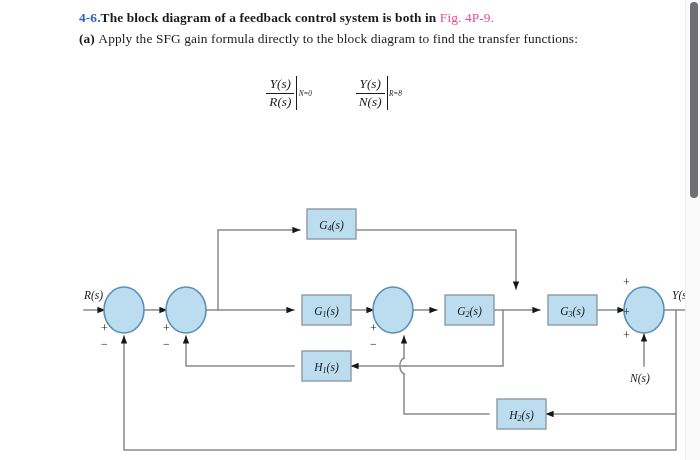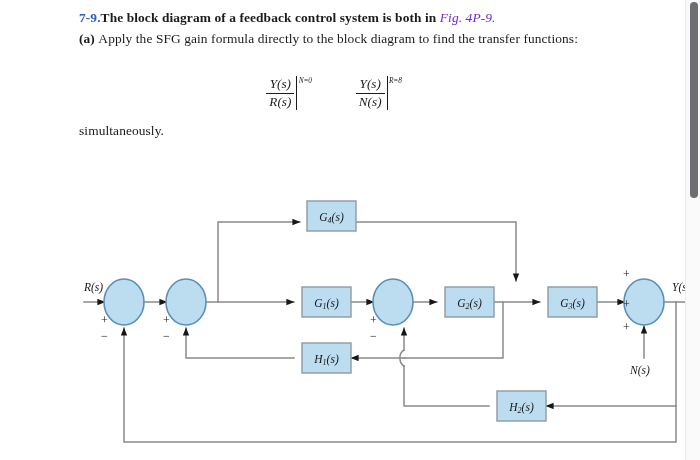--- a/index.html
+++ b/index.html
@@ -8,56 +8,56 @@
     font-family:"Liberation Serif", serif;
     color:#1b1b1b;
   }
   #page{position:relative;width:700px;height:460px;}
 
   
   .text-block{position:absolute;left:79px;top:8px;width:510px;}
   .line{font-size:13.4px;line-height:19.2px;letter-spacing:.1px;}
   .b{font-weight:bold;}
   .blue{color:#2e5fbb;font-weight:bold;}
-  .blue-plain{color:#6d28d9;font-style:italic;}
+  .blue-plain{color:#ec4899;}
   i{font-style:italic;}
   .sub{font-size:.68em;vertical-align:-0.32em;font-style:normal;}
 
   
   .formula-row{position:absolute;left:79px;top:76px;width:510px;
       display:flex;justify-content:center;gap:44px;}
   .frac{display:inline-flex;align-items:center;}
   .frac-stack{display:inline-flex;flex-direction:column;align-items:center;
       line-height:1.12;font-size:13.2px;}
   .frac-num{padding:0 3px 1px 3px;}
   .frac-den{padding:1px 3px 0 3px;border-top:1px solid #1b1b1b;}
-  .bar-eval{display:inline-flex;align-items:flex-start;height:34px;margin-left:2px;}
+  .bar-eval{display:inline-flex;align-items:center;height:34px;margin-left:2px;}
   .vbar{display:inline-block;width:1px;height:34px;background:#1b1b1b;}
   .evalsub{font-size:7.4px;font-style:italic;padding-left:1.5px;padding-bottom:0px;
       letter-spacing:-.2px;}
 
   
-  #diagram{position:absolute;left:0;top:188px;width:700px;height:264px;}
+  #diagram{position:absolute;left:0;top:196px;width:700px;height:264px;}
   #diagram svg{display:block;}
 
   
   .sbar-track{position:absolute;right:0;top:0;width:14px;height:460px;
       background:#fafafa;border-left:1px solid #ececec;}
   .sbar-thumb{position:absolute;right:2px;top:2px;width:8px;height:196px;
       background:#6e6e73;border-radius:4px;}
 </style>
 </head>
 <body>
 
 <div id="page">
 
   <div class="text-block">
 
     <div class="line">
-      <span class="blue">7-9.</span><span class="b">The block diagram of a feedback control system is both in </span><span class="blue-plain">Fig. 4P-9.</span>
+      <span class="blue">4-6.</span><span class="b">The block diagram of a feedback control system is both in </span><span class="blue-plain">Fig. 4P-9.</span>
     </div>
 
     <div class="line" style="margin-top:2px;">
       <span class="b">(a)</span><span>&nbsp;Apply the SFG gain formula directly to the block diagram to find the transfer functions:</span>
     </div>
   </div>
 
   <div class="formula-row">
 
     <span class="frac">
@@ -78,21 +78,20 @@
       </span>
       <span class="bar-eval">
         <span class="vbar"></span>
         <span class="evalsub">R=8</span>
       </span>
     </span>
   </div>
 
   <div class="text-block" style="top:121px;">
 
-    <div class="line">simultaneously.</div>
 
   </div>
 
   <div id="diagram">
     <svg width="700" height="264" viewBox="0 0 700 264" xmlns="http://www.w3.org/2000/svg">
       <defs>
         <marker id="ah" markerWidth="9" markerHeight="9" refX="7.6" refY="3.2" orient="auto" markerUnits="userSpaceOnUse">
           <path d="M0,0 L8,3.2 L0,6.4 z" fill="#17171a"></path>
         </marker>
       </defs>

